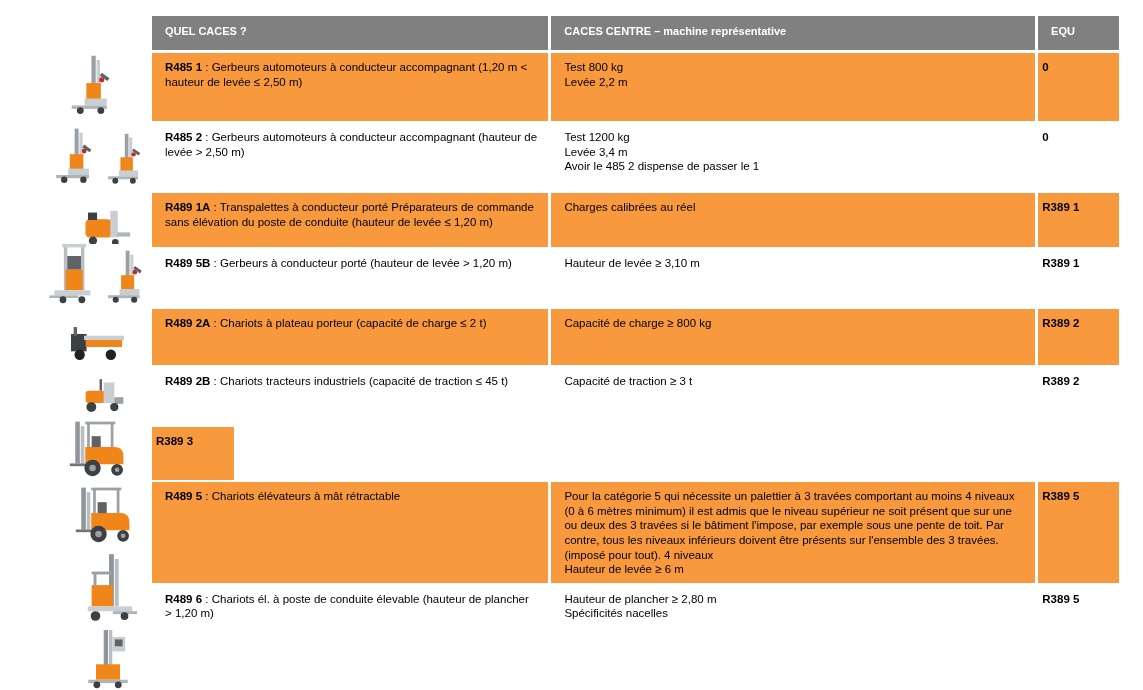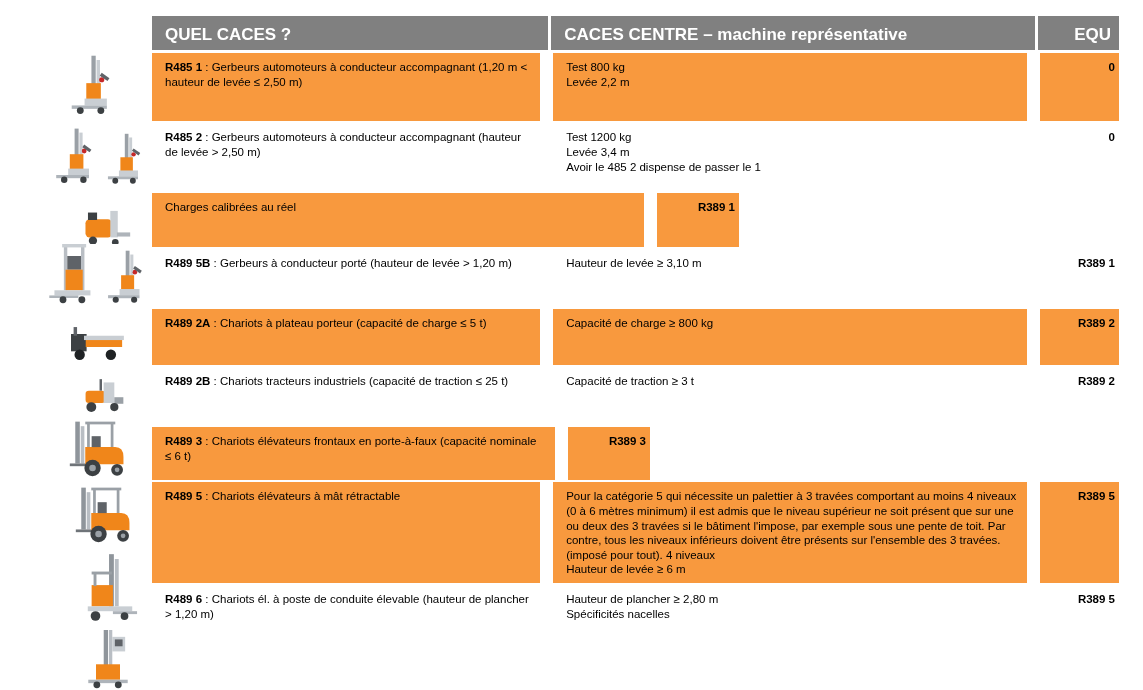--- a/index.html
+++ b/index.html
@@ -4,33 +4,33 @@
 <style>
   html,body{margin:0;padding:0;}
   body{
     width:1143px;height:690px;position:relative;background:#ffffff;
     font-family:"Liberation Sans","DejaVu Sans",sans-serif;overflow:hidden;color:#000;
   }
   
   .caces-table{position:absolute;left:152px;top:16px;width:967px;}
   .thead{display:flex;gap:3px;margin-bottom:3px;}
   .th{
-    background:#808080;color:#fff;font-weight:bold;font-size:17px;
-    padding:9px 8px 5px 13px;box-sizing:border-box;line-height:1.2;
+    background:#808080;color:#fff;font-weight:bold;font-size:11px;
+    padding:9px 8px 12px 13px;box-sizing:border-box;line-height:1.2;
   }
-  .row{display:flex;gap:13px;margin-bottom:2px;}
+  .row{display:flex;gap:3px;margin-bottom:2px;}
   .row:first-of-type{margin-bottom:3px;}
   .cell{
     font-size:11.5px;line-height:1.27;padding:7px 10px 6px 13px;
     box-sizing:border-box;background:transparent;
   }
   .row.hl .cell{background:#F8993E;}
   .col1{width:403px;}
   .col2{width:492px;}
-  .col3{width:82px;text-align:right;}
+  .col3{width:82px;text-align:left;}
   .code{font-weight:bold;}
   .equ-cell{font-weight:bold;padding-left:4px;padding-right:4px;}
   
   .r0{min-height:68px;}.r1{min-height:68px;}.r2{min-height:54px;}.r3{min-height:58px;}
   .r4{min-height:56px;}.r5{min-height:58px;}.r6{min-height:53px;}.r7{min-height:57px;}
   .r8{min-height:98px;}.r9{min-height:52px;}
   
   .machines{position:absolute;left:0;top:0;width:152px;height:690px;}
   .machine{position:absolute;display:flex;gap:4px;align-items:flex-end;justify-content:center;}
   .machine svg{display:block;}
@@ -196,44 +196,44 @@
     <div class="cell col3 equ-cell">0</div>
   </div>
 
   <div class="row r1">
     <div class="cell col1"><span class="code">R485 2</span><span> : Gerbeurs automoteurs à conducteur accompagnant (hauteur de levée &gt; 2,50 m)</span></div>
     <div class="cell col2">Test 1200 kg<br>Levée 3,4 m<br>Avoir le 485 2 dispense de passer le 1</div>
     <div class="cell col3 equ-cell">0</div>
   </div>
 
   <div class="row hl r2">
+    <div class="cell col1"><span class="code">R489 1A</span><span> : Transpalettes à conducteur porté Préparateurs de commande sans élévation du poste de conduite (hauteur de levée ≤ 1,20 m)</span></div>
     <div class="cell col2">Charges calibrées au réel</div>
     <div class="cell col3 equ-cell">R389 1</div>
   </div>
 
   <div class="row r3">
     <div class="cell col1"><span class="code">R489 5B</span><span> : Gerbeurs à conducteur porté (hauteur de levée &gt; 1,20 m)</span></div>
     <div class="cell col2">Hauteur de levée ≥ 3,10 m</div>
     <div class="cell col3 equ-cell">R389 1</div>
   </div>
 
   <div class="row hl r4">
-    <div class="cell col1"><span class="code">R489 2A</span><span> : Chariots à plateau porteur (capacité de charge ≤ 5 t)</span></div>
+    <div class="cell col1"><span class="code">R489 2A</span><span> : Chariots à plateau porteur (capacité de charge ≤ 2 t)</span></div>
     <div class="cell col2">Capacité de charge ≥ 800 kg</div>
     <div class="cell col3 equ-cell">R389 2</div>
   </div>
 
   <div class="row r5">
-    <div class="cell col1"><span class="code">R489 2B</span><span> : Chariots tracteurs industriels (capacité de traction ≤ 25 t)</span></div>
+    <div class="cell col1"><span class="code">R489 2B</span><span> : Chariots tracteurs industriels (capacité de traction ≤ 45 t)</span></div>
     <div class="cell col2">Capacité de traction ≥ 3 t</div>
     <div class="cell col3 equ-cell">R389 2</div>
   </div>
 
   <div class="row hl r6">
-    <div class="cell col1"><span class="code">R489 3</span><span> : Chariots élévateurs frontaux en porte-à-faux (capacité nominale ≤ 6 t)</span></div>
     <div class="cell col3 equ-cell">R389 3</div>
   </div>
 
 
   <div class="row hl r8">
     <div class="cell col1"><span class="code">R489 5</span><span> : Chariots élévateurs à mât rétractable</span></div>
     <div class="cell col2">Pour la catégorie 5 qui nécessite un palettier à 3 travées comportant au moins 4 niveaux (0 à 6 mètres minimum) il est admis que le niveau supérieur ne soit présent que sur une ou deux des 3 travées si le bâtiment l'impose, par exemple sous une pente de toit. Par contre, tous les niveaux inférieurs doivent être présents sur l'ensemble des 3 travées. (imposé pour tout). 4 niveaux<br>Hauteur de levée ≥ 6 m</div>
     <div class="cell col3 equ-cell">R389 5</div>
   </div>
 

